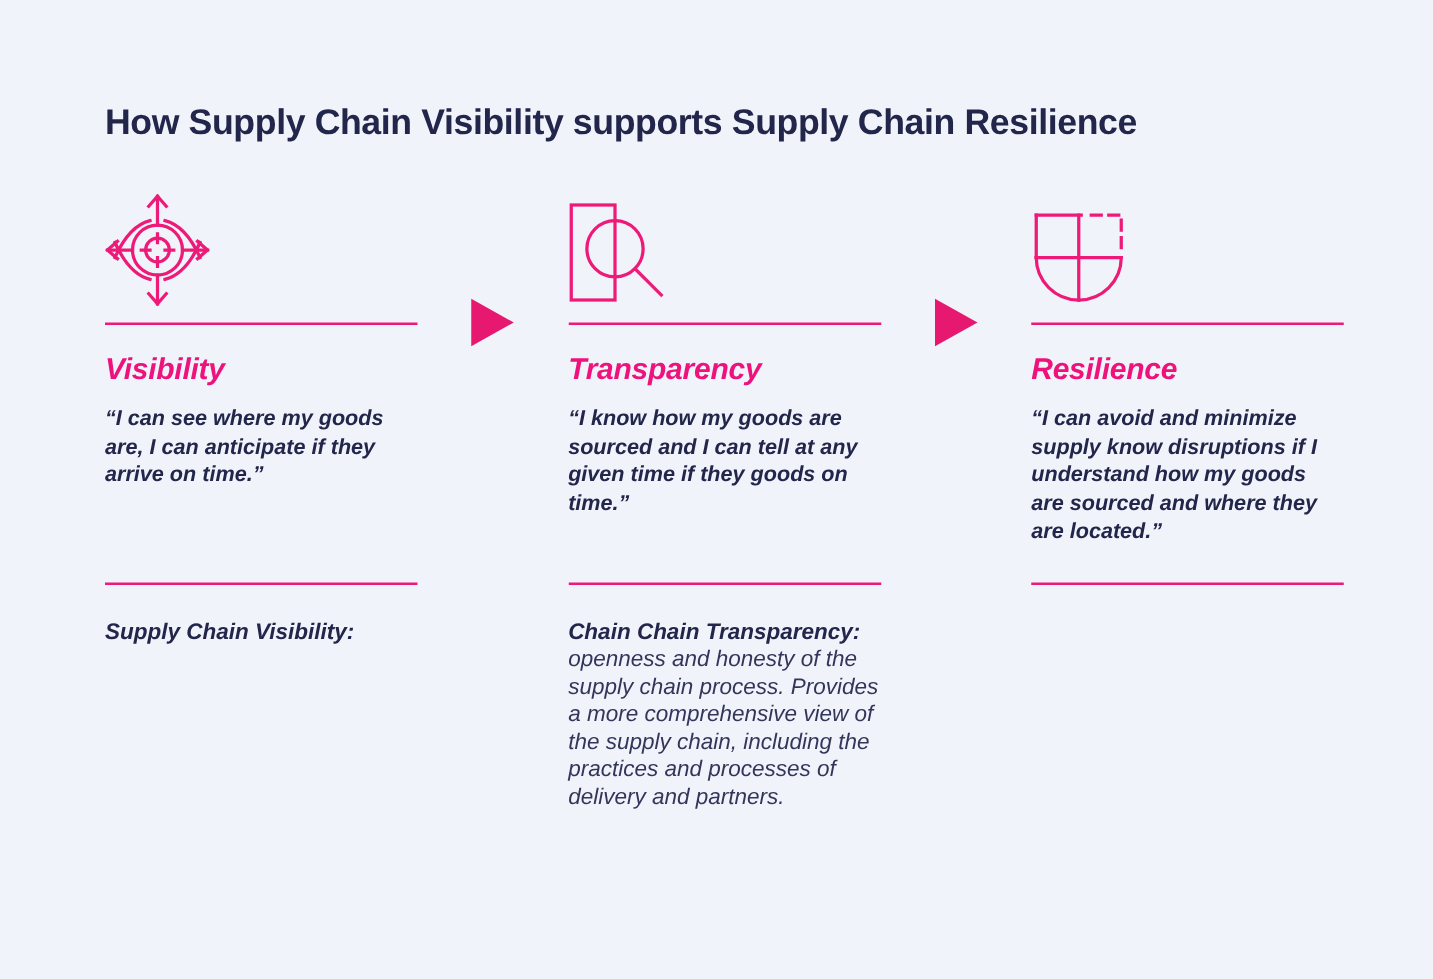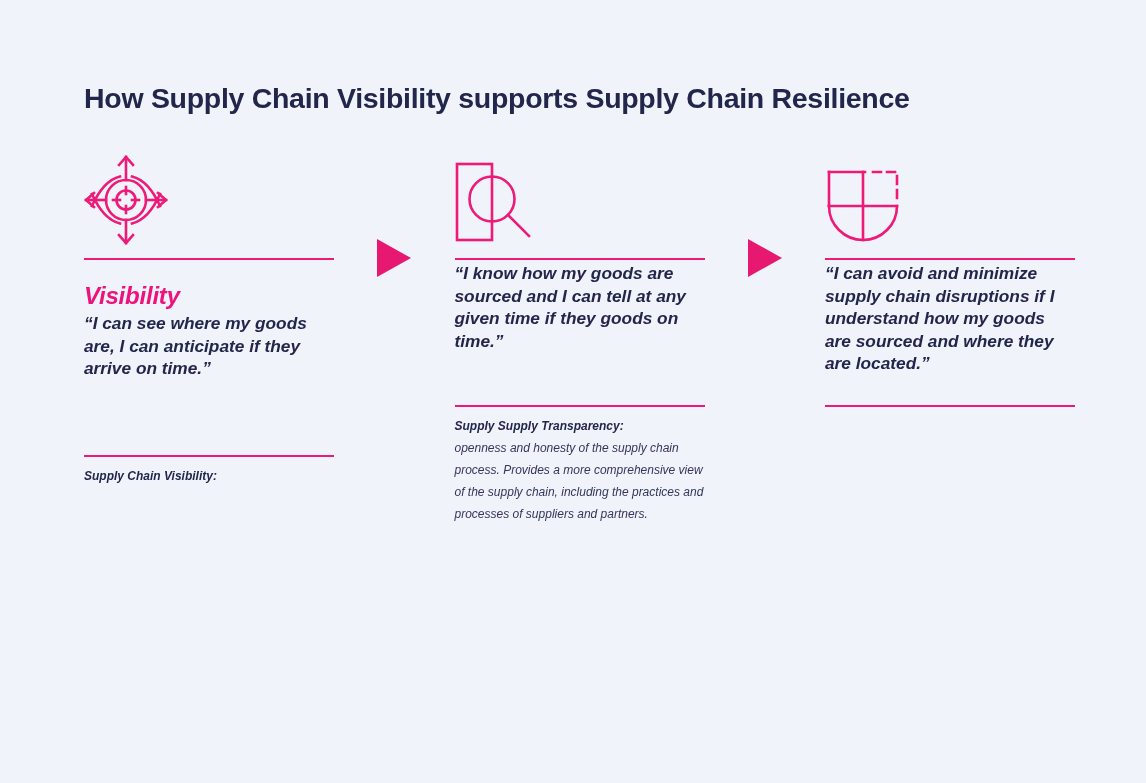--- a/index.html
+++ b/index.html
@@ -62,35 +62,35 @@
   }
   .heading {
     margin-top: 22px;
     font-size: 24px;
     line-height: 28px;
     font-weight: bold;
     letter-spacing: -0.2px;
     color: #EE127C;
   }
   .quote {
-    margin-top: 2px;
+    margin-top: 13px;
     height: 143px;
     box-sizing: border-box;
     font-size: 17.3px;
     line-height: 22.5px;
     font-weight: bold;
     color: #23264B;
   }
   .divider {
     border-top: 2px solid #ED1A78;
     width: 100%;
   }
   .definition {
-    margin-top: 8px;
-    font-size: 12px;
+    margin-top: 26px;
+    font-size: 18px;
     line-height: 22px;
     color: #33365A;
   }
   .definition .term {
     display: block;
     font-weight: bold;
     color: #23264B;
   }
 
   .icon svg { display: block; }
@@ -158,24 +158,25 @@
           <svg width="88" height="84" viewBox="0 0 88 84">
             <g class="stroke">
               <rect x="2" y="2" width="35" height="76"></rect>
               <circle cx="37" cy="37" r="22.5"></circle>
               <path d="M53,53 L74,74"></path>
             </g>
           </svg>
         </span>
       </div>
       <div class="rule"></div>
+      <div class="heading">Transparency</div>
       <div class="quote">“I know how my goods are sourced and I can tell at any given time if they goods on time.”</div>
       <div class="divider"></div>
       <div class="definition">
-        <span class="term">Supply Supply Transparency:</span><span>openness and honesty of the supply chain process. Provides a more comprehensive view of the supply chain, including the practices and processes of suppliers and partners.</span>
+        <span class="term">Chain Chain Transparency:</span><span>openness and honesty of the supply chain process. Provides a more comprehensive view of the supply chain, including the practices and processes of delivery and partners.</span>
       </div>
     </div>
 
     <div class="gap">
       <div class="tri"></div>
     </div>
 
     <div class="col">
       <div class="icon-area">
         <span class="icon">
@@ -185,21 +186,22 @@
               <path d="M4,6 V40"></path>
               <path d="M4,40 H72"></path>
               <path d="M4,40 A34,34 0 0 0 72,40"></path>
               <path d="M38,6 V74"></path>
               <path class="dashed" d="M48,6 H72 V38"></path>
             </g>
           </svg>
         </span>
       </div>
       <div class="rule"></div>
-      <div class="quote">“I can avoid and minimize supply chain disruptions if I understand how my goods are sourced and where they are located.”</div>
+      <div class="heading">Resilience</div>
+      <div class="quote">“I can avoid and minimize supply know disruptions if I understand how my goods are sourced and where they are located.”</div>
       <div class="divider"></div>
       <div class="definition">
         
       </div>
     </div>
 
   </div>
 </div>
 
 </body></html>

